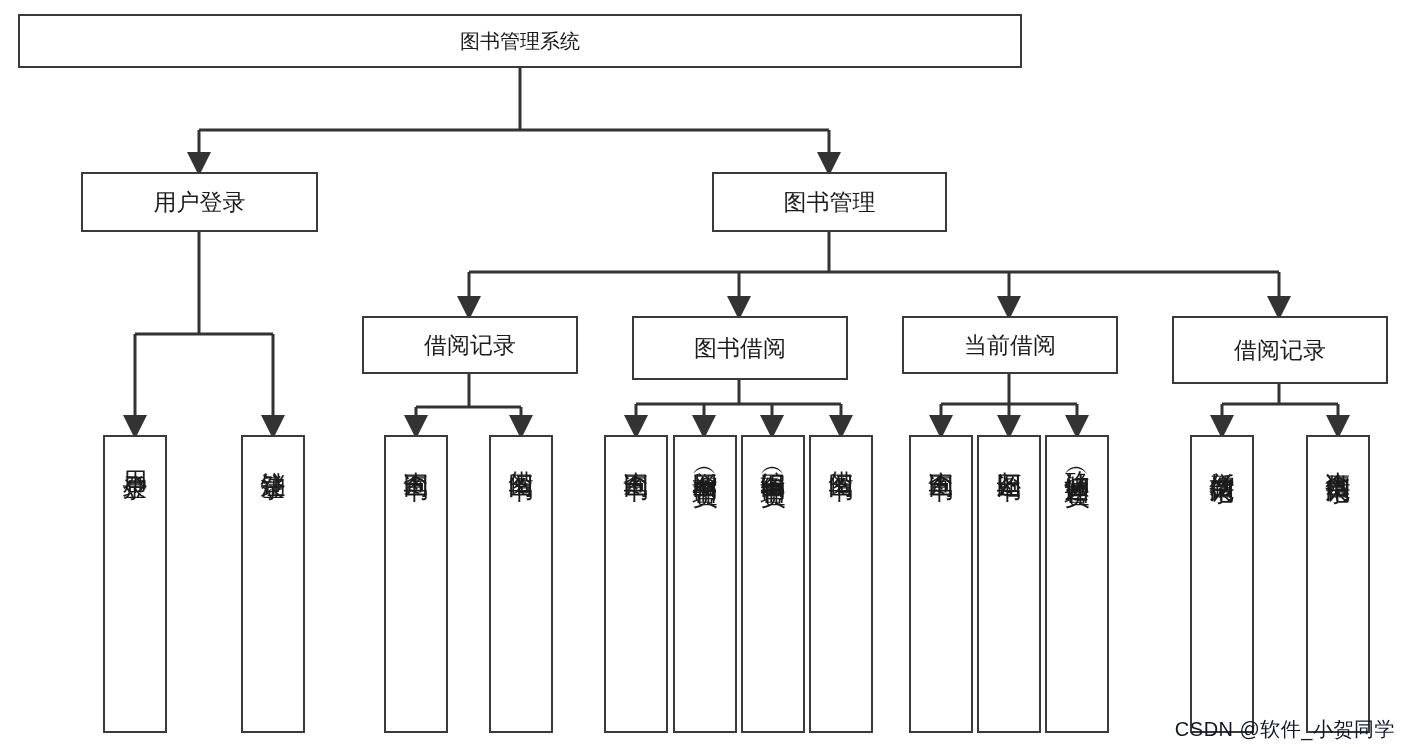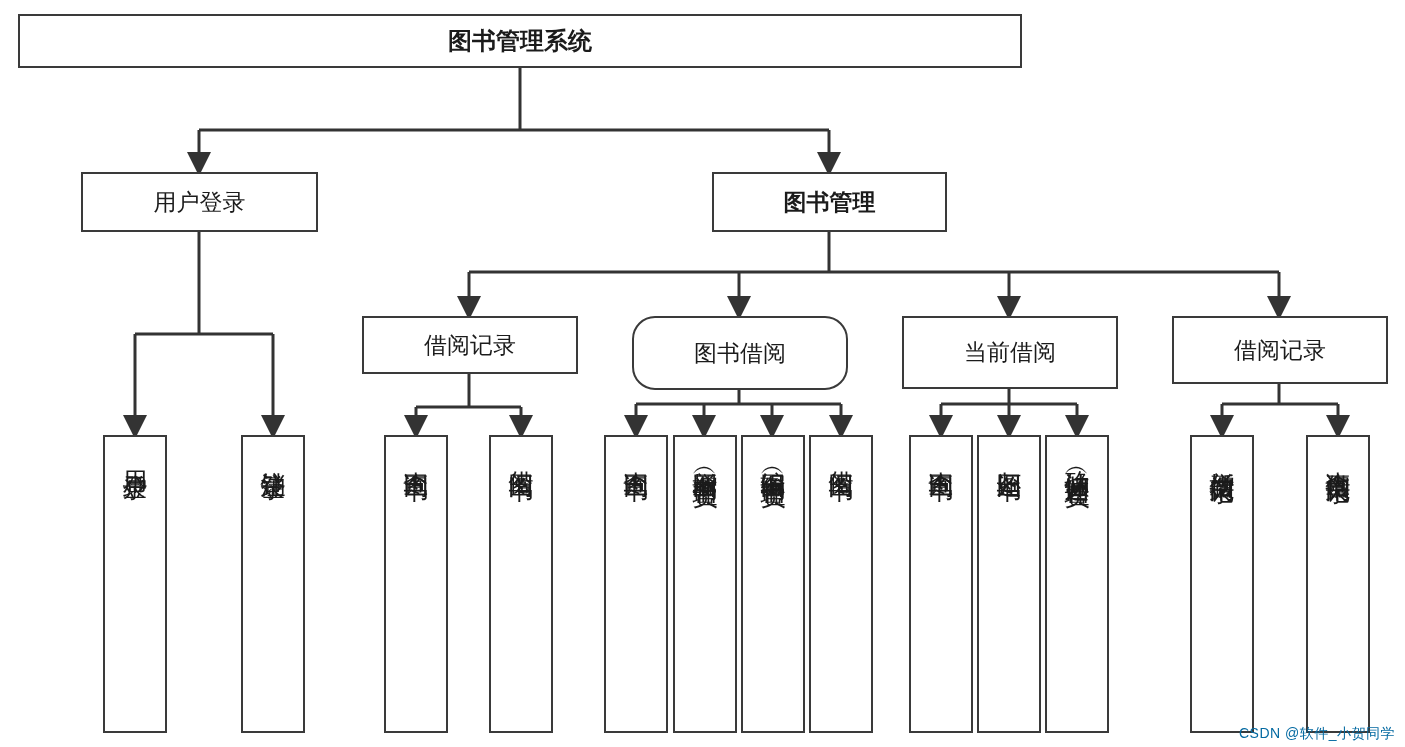--- a/index.html
+++ b/index.html
@@ -39,43 +39,42 @@
     display: block;
     line-height: 1.15;
     text-align: center;
     white-space: nowrap;
   }
   
   .node.h .label {
     font-size: 23px;
   }
   .node.root .label {
-    font-size: 24px;
-    font-weight: bold;
+    font-size: 20px;
   }
   
   .node.v {
     align-items: flex-start;
     justify-content: center;
     padding-top: 14px;
   }
   .node.v .label {
     writing-mode: vertical-rl;
     text-orientation: upright;
     font-size: 25px;
     letter-spacing: 2px;
     line-height: 1;
     white-space: nowrap;
   }
   #watermark {
     position: absolute;
     right: 10px;
     bottom: 4px;
-    font-size: 14px;
-    color: #0369a1;
+    font-size: 20px;
+    color: #0f172a;
     letter-spacing: 0.5px;
     z-index: 5;
     white-space: nowrap;
     font-family: "Liberation Sans", "DejaVu Sans", sans-serif;
   }
 </style>
 </head>
 <body>
 
 <div id="canvas">
@@ -130,31 +129,31 @@
     </g>
   </svg>
 
   <div class="node h root" style="left:18px; top:14px; width:1004px; height:54px;">
     <span class="label">图书管理系统</span>
   </div>
 
   <div class="node h" style="left:81px; top:172px; width:237px; height:60px;">
     <span class="label">用户登录</span>
   </div>
-  <div class="node h" style="left:712px; top:172px; width:235px; height:60px;font-weight:bold;">
+  <div class="node h" style="left:712px; top:172px; width:235px; height:60px;">
     <span class="label">图书管理</span>
   </div>
 
   <div class="node h" style="left:362px; top:316px; width:216px; height:58px;">
     <span class="label">借阅记录</span>
   </div>
-  <div class="node h" style="left:632px; top:316px; width:216px; height:74px;border-radius:23px;">
+  <div class="node h" style="left:632px; top:316px; width:216px; height:64px;">
     <span class="label">图书借阅</span>
   </div>
-  <div class="node h" style="left:902px; top:316px; width:216px; height:73px;">
+  <div class="node h" style="left:902px; top:316px; width:216px; height:58px;">
     <span class="label">当前借阅</span>
   </div>
   <div class="node h" style="left:1172px; top:316px; width:216px; height:68px;">
     <span class="label">借阅记录</span>
   </div>
 
   <div class="node v" style="left:103px; top:435px; width:64px; height:298px;">
     <span class="label">用户登录</span>
   </div>
   <div class="node v" style="left:241px; top:435px; width:64px; height:298px;">

